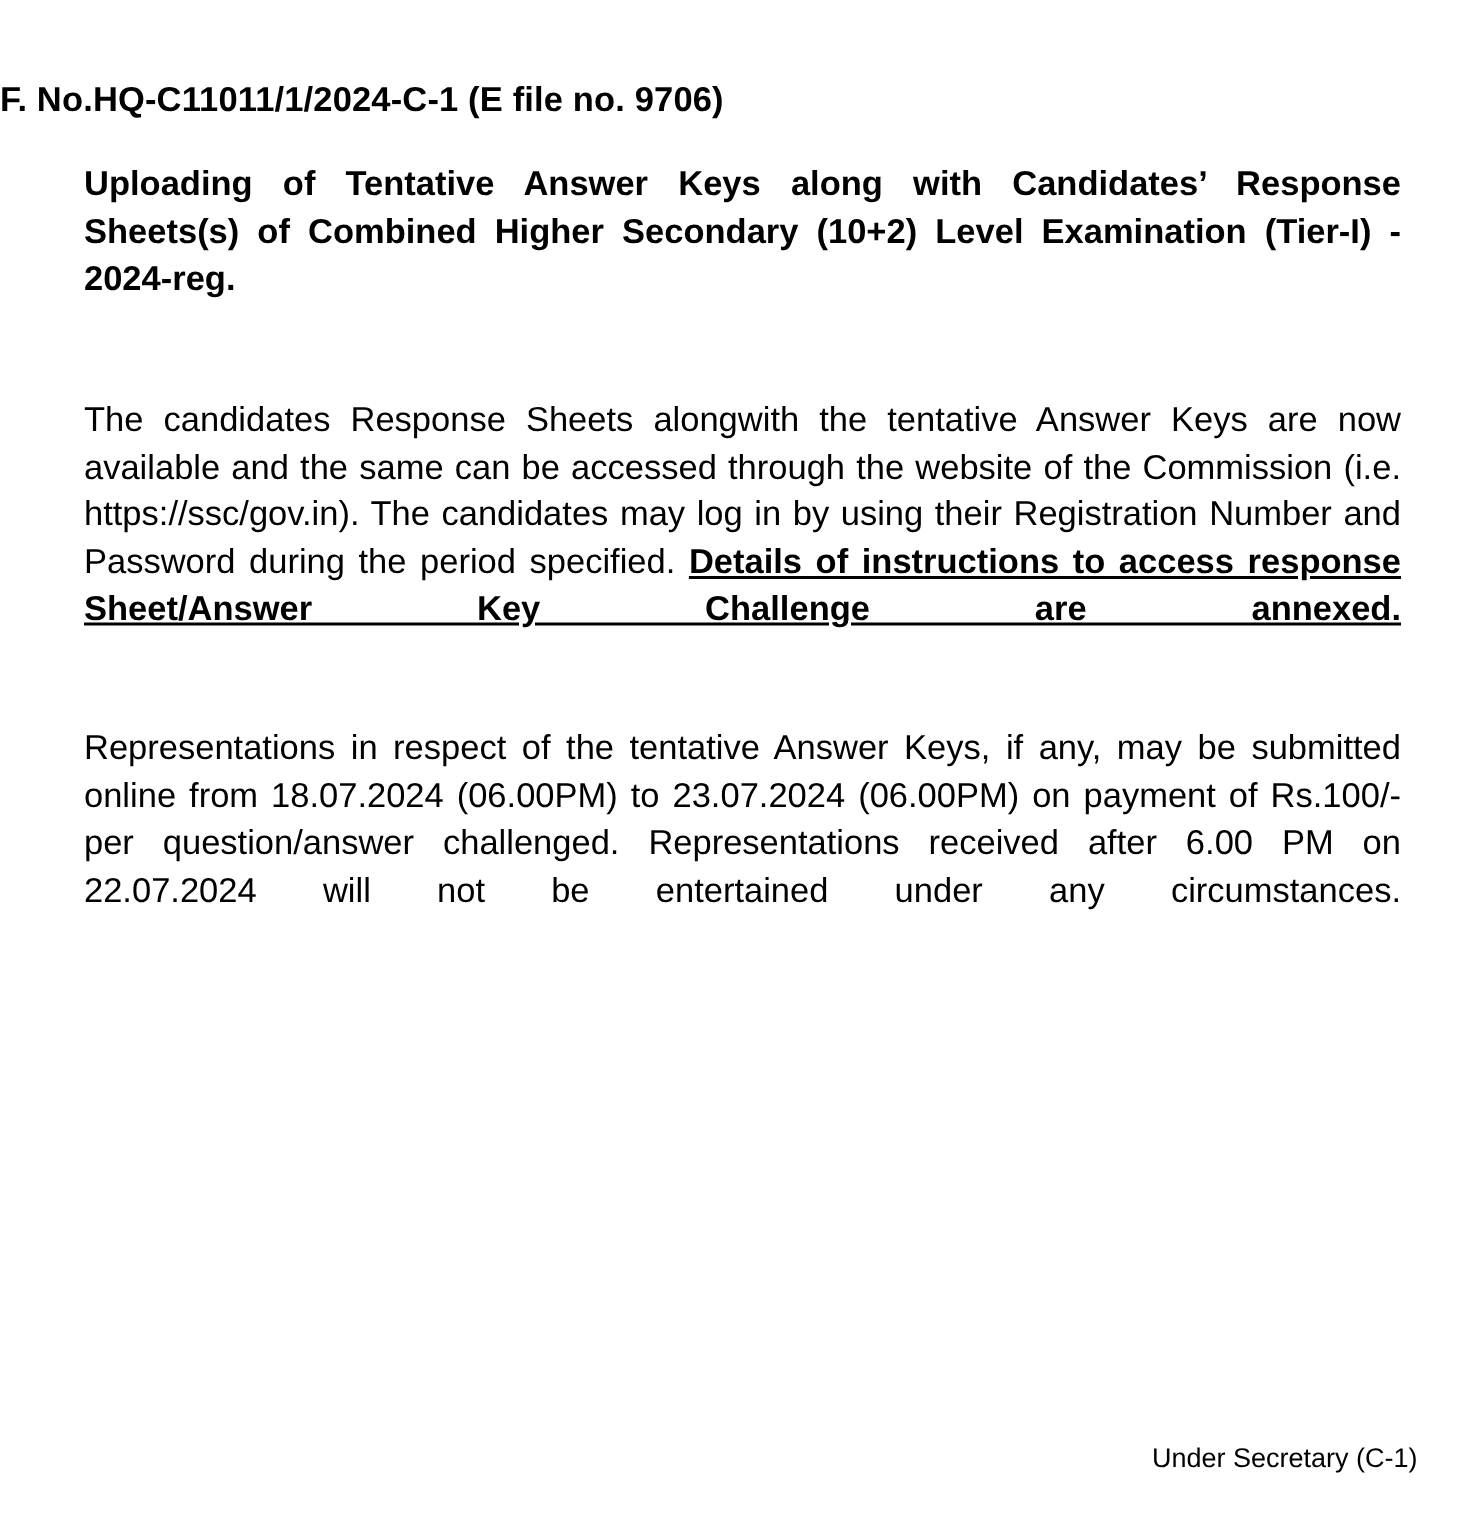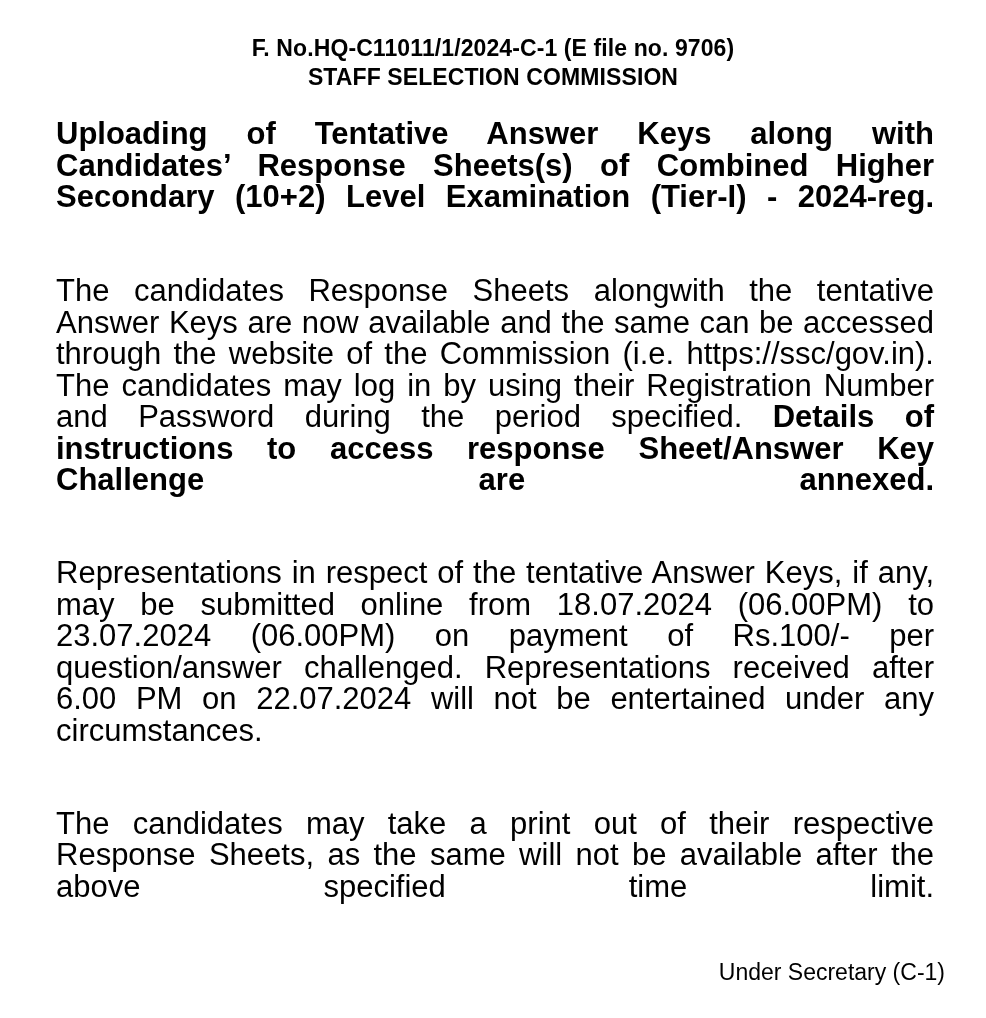--- a/index.html
+++ b/index.html
@@ -19,100 +19,99 @@
     position: relative;
     width: 986px;
     height: 1018px;
     box-sizing: border-box;
     padding: 0;
     overflow: hidden;
   }
 
   
   .header {
-    text-align: center;
-    padding-top: 34px;
+    text-align: left;
+    padding-top: 52px;
   }
   .header-line {
     font-size: 23px;
     font-weight: bold;
     line-height: 29px;
     letter-spacing: 0.1px;
   }
 
   
   .content {
     margin-top: 26px;
     margin-left: 56px;
     margin-right: 52px;
     width: 878px;
   }
 
   .para {
-    font-size: 31px;
+    font-size: 23px;
     line-height: 31.5px;
     text-align: justify;
     text-justify: inter-word;
     margin: 0 0 30px 0;
     word-spacing: 0.2px;
   }
 
   .para.subject {
     font-weight: bold;
     margin-bottom: 31px;
   }
 
   .para.last {
     margin-bottom: 0;
   }
 
   .bold-run {
     font-weight: bold;
+    text-decoration: underline;
   }
 
   
   .para::after {
     content: "";
     display: inline-block;
     width: 100%;
   }
 
   
   .signature {
     position: absolute;
     right: 41px;
     bottom: 30px;
     text-align: right;
   }
   .sig-line {
-    font-size: 23px;
+    font-size: 18px;
     line-height: 31.5px;
     white-space: nowrap;
   }
 </style>
 </head>
 <body>
 
 <div class="page">
 
   <div class="header">
     <div class="header-line">F. No.HQ-C11011/1/2024-C-1 (E file no. 9706)</div>
-    <div class="header-line">STAFF SELECTION COMMISSION</div>
   </div>
 
   <div class="content">
 
     <p class="para subject">Uploading of Tentative Answer Keys along with Candidates’ Response Sheets(s) of Combined Higher Secondary (10+2) Level Examination (Tier-I) - 2024-reg.</p>
 
 
     <p class="para"><span>The candidates Response Sheets alongwith the tentative Answer Keys are now available and the same can be accessed through the website of the Commission (i.e. https://ssc/gov.in). The candidates may log in by using their Registration Number and Password during the period specified. </span><span class="bold-run">Details of instructions to access response Sheet/Answer Key Challenge are annexed.</span></p>
 
     <p class="para">Representations in respect of the tentative Answer Keys, if any, may be submitted online from 18.07.2024 (06.00PM) to 23.07.2024 (06.00PM) on payment of Rs.100/- per question/answer challenged. Representations received after 6.00 PM on 22.07.2024 will not be entertained under any circumstances.</p>
 
-    <p class="para last">The candidates may take a print out of their respective Response Sheets, as the same will not be available after the above specified time limit.</p>
 
   </div>
 
   <div class="signature">
     <div class="sig-line">Under Secretary (C-1)</div>
   </div>
 
 </div>
 
 </body></html>

